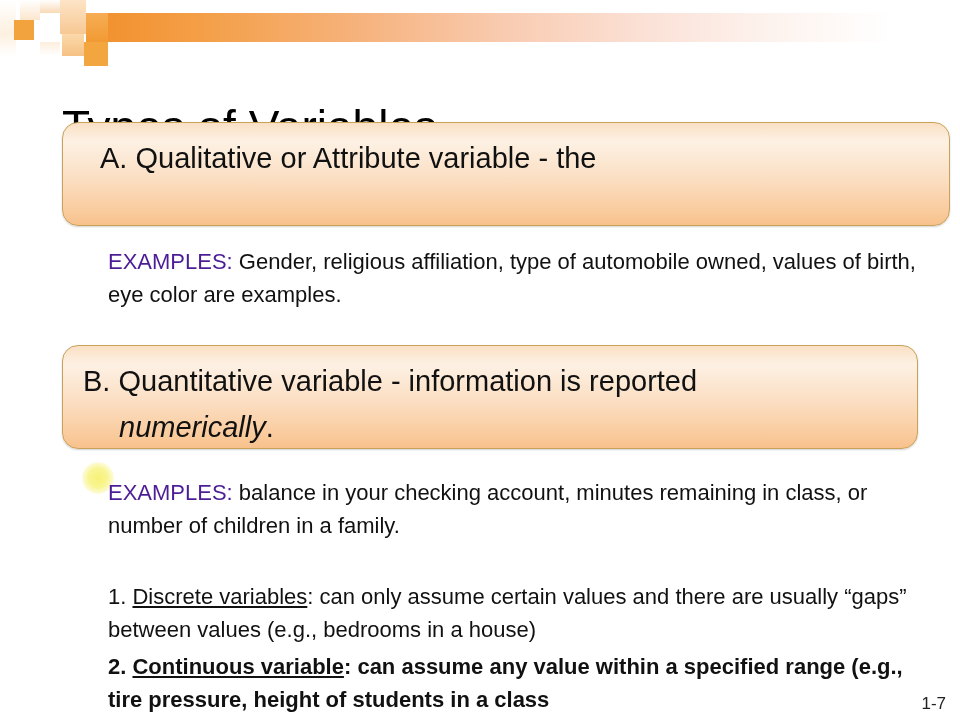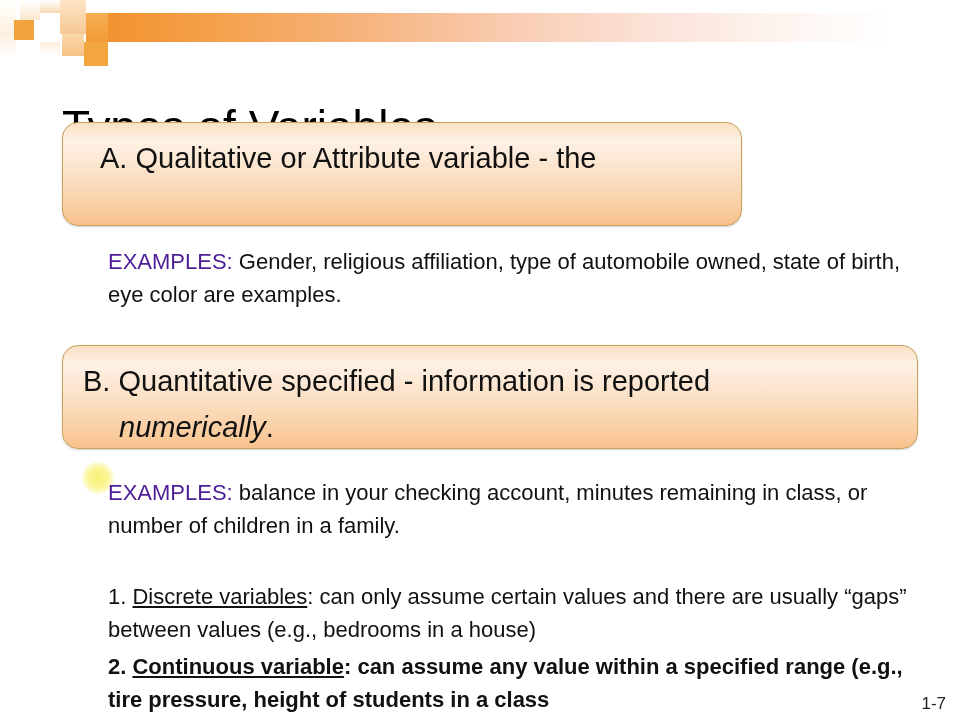--- a/index.html
+++ b/index.html
@@ -86,21 +86,21 @@
         #fdf1e4 18%,
         #fbdec2 55%,
         #f9c999 90%,
         #f8c18c 100%);
     box-shadow: 0 1px 2px rgba(0,0,0,0.18);
     color: #111111;
     font-size: 29px;
     line-height: 46px;
     padding: 12px 16px 12px 20px;
   }
-  #box-a { left: 62px; top: 122px; width: 680px; height: 104px; padding-left: 37px; }
+  #box-a { left: 62px; top: 122px; width: 888px; height: 104px; padding-left: 37px; }
   #box-b { left: 62px; top: 345px; width: 856px; height: 104px; }
   .callout .ital { font-style: italic; }
   .callout .indent2 { padding-left: 36px; display: block; }
 
   
   .para {
     position: absolute;
     font-size: 22px;
     line-height: 33px;
     color: #111111;
@@ -156,24 +156,24 @@
     <div class="sq sq-j"></div>
     <div class="sq sq-h"></div>
   </div>
 
   <div class="slide-title">Types of Variables</div>
 
   <div class="callout" id="box-a">
     <span>A. Qualitative or Attribute variable - the</span>
   </div>
 
-  <div class="para" id="ex-a"><span class="examples-label">EXAMPLES:</span><span> Gender, religious affiliation, type of automobile owned, state of birth, eye color are examples.</span></div>
+  <div class="para" id="ex-a"><span class="examples-label">EXAMPLES:</span><span> Gender, religious affiliation, type of automobile owned, values of birth, eye color are examples.</span></div>
 
   <div class="callout" id="box-b">
-    <span>B. Quantitative specified - information is reported</span>
+    <span>B. Quantitative variable - information is reported</span>
     <span class="indent2"><span class="ital">numerically</span><span>.</span></span>
   </div>
 
   <div class="yellow-blob"></div>
 
   <div class="para" id="ex-b"><span class="examples-label">EXAMPLES:</span><span> balance in your checking account, minutes remaining in class, or number of children in a family.</span></div>
 
   <div class="para" id="list-1"><span>1. </span><span class="underline">Discrete variables</span><span>: can only assume certain values and there are usually “gaps” between values (e.g., bedrooms in a house)</span></div>
 
   <div class="para" id="list-2"><span>2. </span><span class="underline">Continuous variable</span><span>: can assume any value within a specified range (e.g., tire pressure, height of students in a class</span></div>

